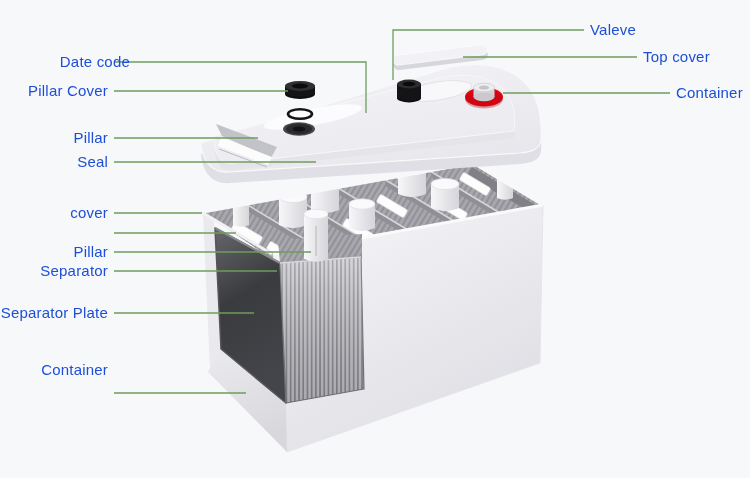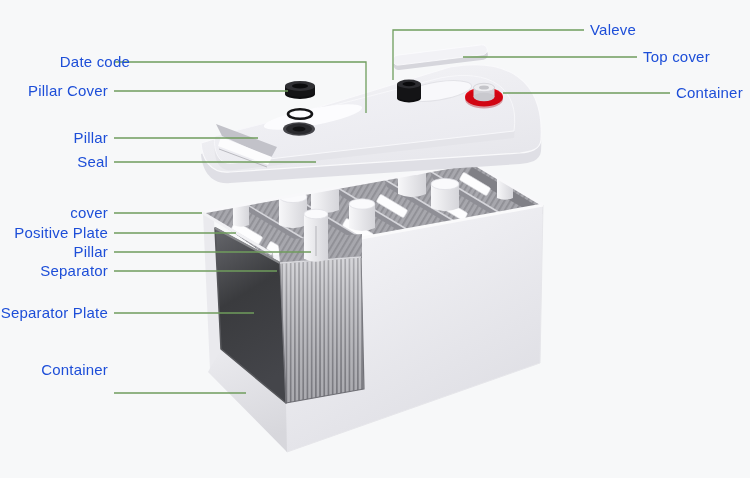--- a/index.html
+++ b/index.html
@@ -223,21 +223,20 @@
       <path d="M637,57 L463,57"></path>
       <path d="M670,93 L503,93"></path>
     </g>
   </svg>
 
   <div class="lbl" style="right:620px;top:52px">Date code</div>
   <div class="lbl" style="right:642px;top:81px">Pillar Cover</div>
   <div class="lbl" style="right:642px;top:128px">Pillar</div>
   <div class="lbl" style="right:642px;top:152px">Seal</div>
   <div class="lbl" style="right:642px;top:203px">cover</div>
-  <div class="lbl" style="right:642px;top:223px">Positive Plate</div>
   <div class="lbl" style="right:642px;top:242px">Pillar</div>
   <div class="lbl" style="right:642px;top:261px">Separator</div>
   <div class="lbl" style="right:642px;top:303px">Separator Plate</div>
   <div class="lbl" style="right:642px;top:360px">Container</div>
   <div class="lbl" style="left:590px;top:20px">Valeve</div>
   <div class="lbl" style="left:643px;top:47px">Top cover</div>
   <div class="lbl" style="left:676px;top:83px">Container</div>
 </div>
 
 </body></html>

